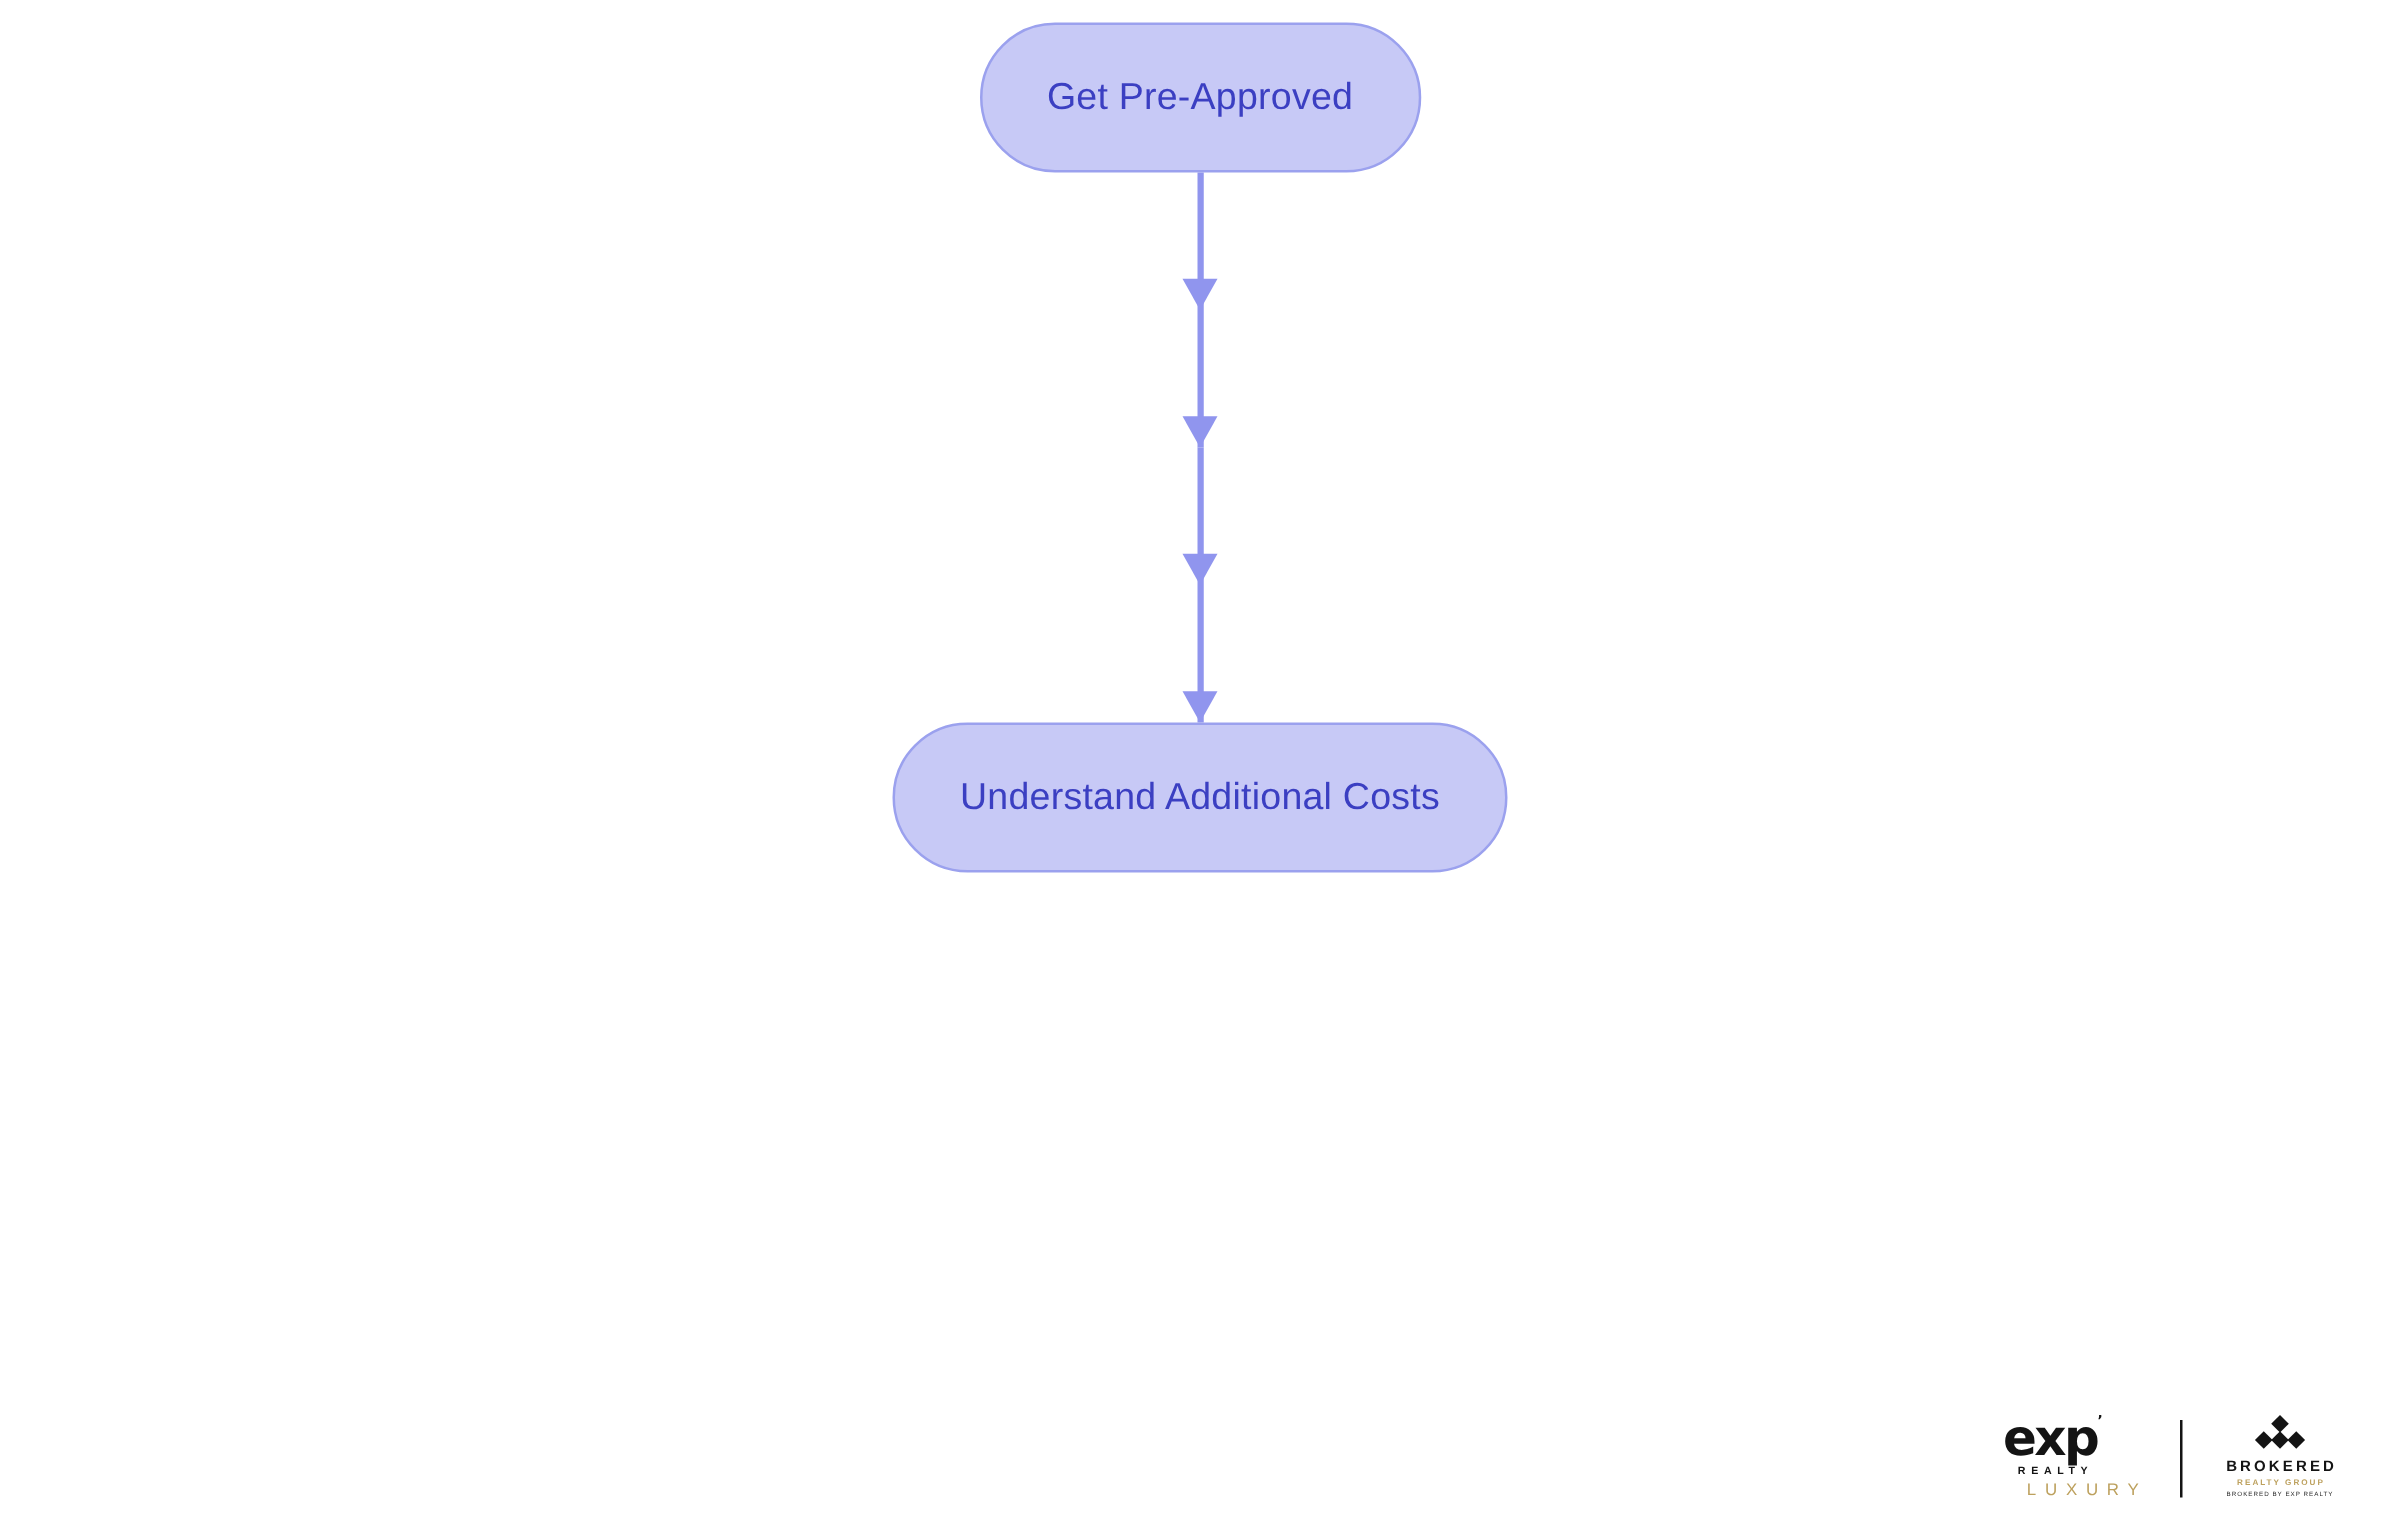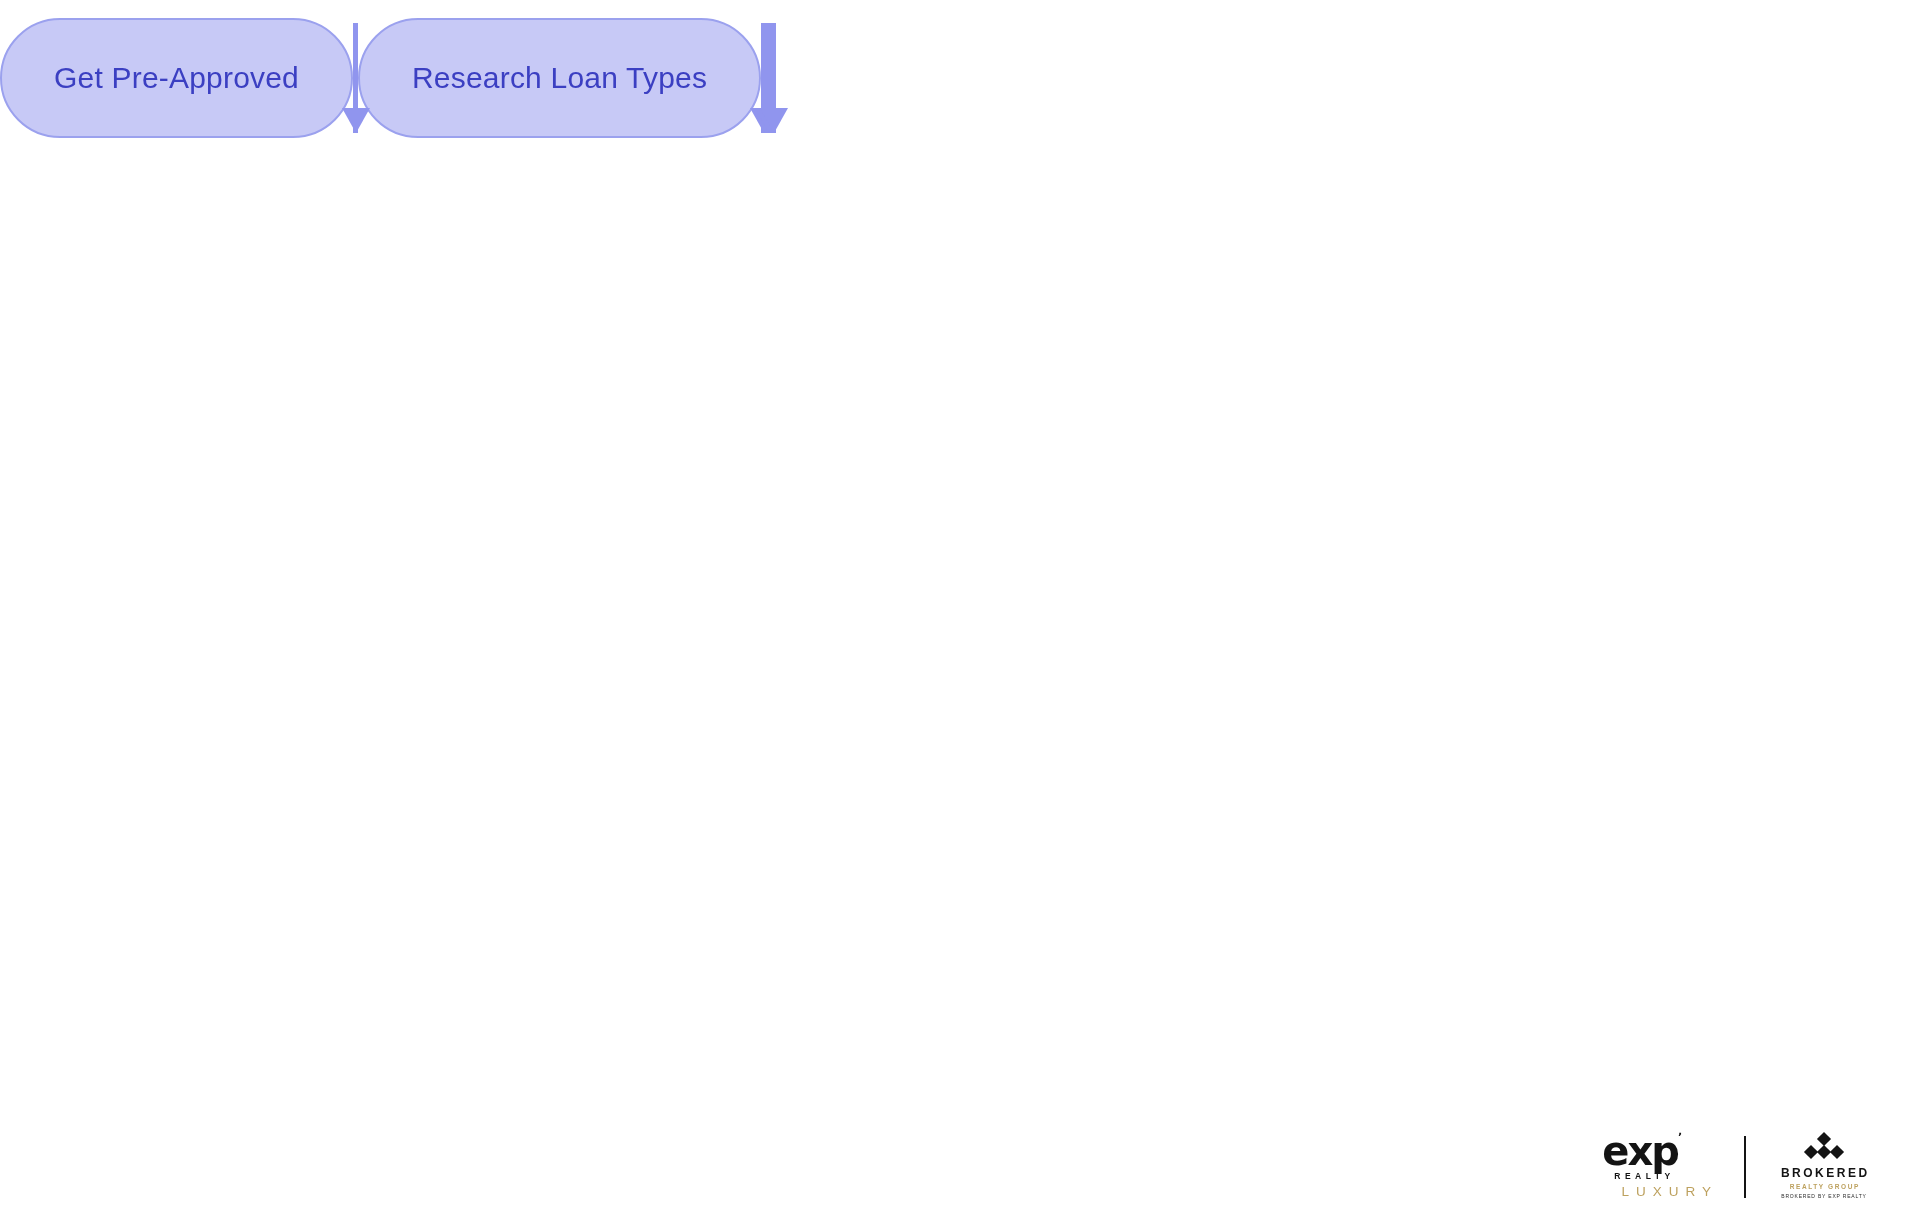--- a/index.html
+++ b/index.html
@@ -12,21 +12,21 @@
     font-family: "Liberation Sans", sans-serif;
   }
 
   
   .flow {
     position: absolute;
     top: 18px;
     left: 0;
     right: 0;
     display: flex;
-    flex-direction: row;
+    flex-direction: column;
     align-items: center;
   }
   .node {
     height: 120px;
     padding: 0 52px;
     display: flex;
     align-items: center;
     justify-content: center;
     white-space: nowrap;
     background: var(--node-fill, #c7c9f6);
@@ -140,24 +140,24 @@
     margin-top: 3px;
     color: #2a2a2a;
   }
 </style>
 </head>
 <body>
 
 <main class="flow">
   <div class="node">Get Pre-Approved</div>
   <div class="arrow"></div>
-  <div class="node">Research Loan Types</div>
   <div class="arrow"></div>
   <div class="arrow"></div>
   <div class="arrow"></div>
+  <div class="node">Understand Additional Costs</div>
 </main>
 
 <footer class="brand">
   <div class="exp">
     <div class="exp-word">
       <span>exp</span><span class="tm">ʼ</span>
     </div>
     <div class="exp-realty">REALTY</div>
     <div class="exp-luxury">LUXURY</div>
   </div>

